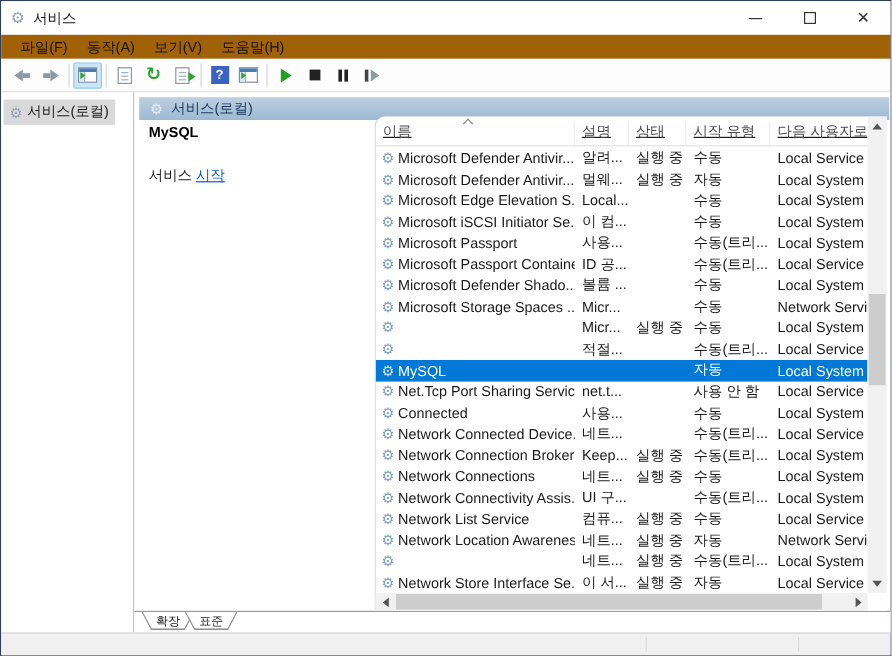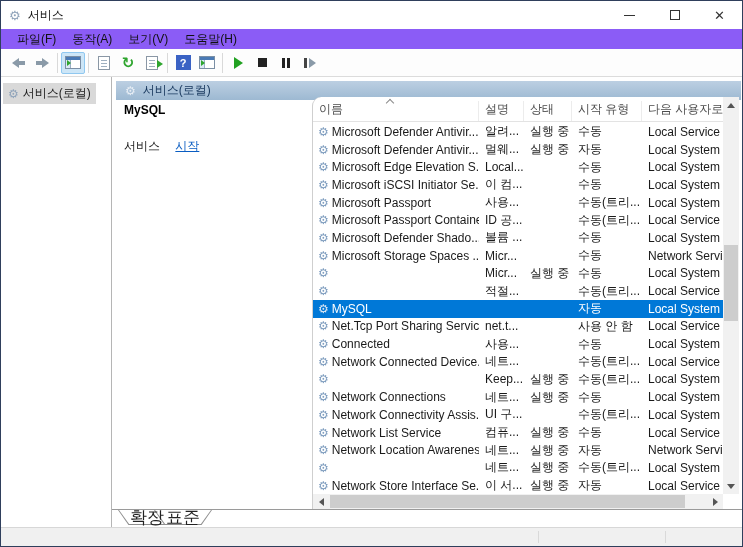--- a/index.html
+++ b/index.html
@@ -13,21 +13,21 @@
               display:flex; align-items:center; }
   .titlebar .appicon { margin-left:8px; font-size:13px; color:#8fa3ba; }
   .titlebar .title { margin-left:7px; color:#111; }
   .win-controls { position:absolute; right:0; top:0; height:28px; display:flex; }
   .win-btn { width:45px; height:28px; display:flex; align-items:center; justify-content:center;
              color:#333; font-size:13px; }
   .win-btn.max span { display:block; width:10px; height:10px; border:1px solid #333; }
   .win-btn.min span { display:block; width:11px; height:1px; background:#333; }
 
   
-  .menubar { position:absolute; left:1px; top:29px; right:1px; height:20px; background:#8b5cf6;
+  .menubar { position:absolute; left:1px; top:29px; right:1px; height:20px; background:#a16207;
              display:flex; align-items:center; padding-left:8px; gap:0; }
   .menu-item { padding:2px 8px; color:#111; }
 
   
   .toolbar { position:absolute; left:1px; top:49px; right:1px; height:28px; background:#fdfdfd;
              border-bottom:1px solid #dcdcdc; display:flex; align-items:center; padding-left:5px; }
   .tbtn { width:24px; height:22px; display:flex; align-items:center; justify-content:center; border-radius:2px; }
   .tbtn.pressed { background:#cde6f7; border:1px solid #90c8f0; }
   .tsep { width:1px; height:20px; background:#d9d9d9; margin:0 3px; }
   .nav-arrow { display:flex; align-items:center; }
@@ -67,27 +67,27 @@
   .main-panel { position:absolute; left:112px; top:77px; right:1px; bottom:20px; background:#fff; }
 
   .mmc-bar { position:absolute; left:4px; top:4px; right:1px; height:19px;
              background:linear-gradient(#bccfe2,#9db9d2); display:flex; align-items:center;
              color:#16365c; padding-left:9px; gap:7px; z-index:1; }
   .mmc-bar .gear { color:#e8eef5; font-size:12px; }
 
   .info-pane { position:absolute; left:12px; top:26px; width:180px; z-index:1; }
   .svc-name { font-weight:bold; color:#000; }
   .svc-action { margin-top:21px; }
-  .svc-action a { color:#0a5dc2; text-decoration:underline;margin-left:12px; }
+  .svc-action a { color:#0a5dc2; text-decoration:underline; }
 
   
   .table-panel { position:absolute; left:200px; top:20px; right:3px; bottom:18px; background:#fff;
                  border-left:1px solid #cfcfcf; border-top-left-radius:9px; z-index:2; overflow:hidden; }
   .thead { display:flex; height:25px; align-items:flex-end; border-bottom:1px solid #e3e3e3;
-           position:relative; padding-right:16px; }
+           position:relative; padding-right:16px;text-decoration:underline; }
   .th { color:#4c4c4c; padding:0 0 3px 6px; border-right:1px solid #ececec; height:20px;
         display:flex; align-items:center; overflow:hidden; white-space:nowrap; }
   .c-name { width:166px; } .c-desc { width:45px; } .c-status { width:48px; }
   .c-type { width:70px; } .c-logon { flex:1; border-right:none; }
   .sort-caret { position:absolute; left:74px; top:3px; width:6px; height:6px;
                 border-left:1px solid #8a8a8a; border-top:1px solid #8a8a8a; transform:rotate(45deg); }
   .tbody { position:absolute; left:0; right:16px; top:26px; bottom:15px; overflow:hidden; }
   .trow { display:flex; height:17.7px; align-items:center; white-space:nowrap; }
   .trow .cell { overflow:hidden; padding-left:6px; }
   .trow .c-name { display:flex; align-items:center; gap:3px; padding-left:5px; }
@@ -107,21 +107,21 @@
   .vscroll .thumb { position:absolute; left:1px; width:14px; top:148px; height:76px; background:#cdcdcd; }
   .hscroll { position:absolute; left:0; right:16px; bottom:0; height:15px; background:#f1f1f1; display:flex; align-items:center; }
   .hscroll .larr, .hscroll .rarr { width:16px; height:15px; display:flex; align-items:center; justify-content:center; flex:none; }
   .hscroll .track { flex:1; position:relative; height:15px; }
   .hscroll .thumb { position:absolute; left:1px; top:1px; height:13px; width:94%; background:#cdcdcd; }
 
   
   .tabs-row { position:absolute; left:112px; right:1px; top:509px; height:18px; background:#fff;
               border-top:1px solid #9a9a9a; }
   .tab-wrap { position:absolute; top:0; height:16px; }
-  .tab-shape { position:relative; height:15px; padding:0 12px; font-size:17px; color:#222;
+  .tab-shape { position:relative; height:15px; padding:0 12px; font-size:10px; color:#222;
                display:flex; align-items:center; }
   .tab-bg { position:absolute; inset:0; background:#8f8f8f; clip-path:polygon(0 0,100% 0,82% 100%,18% 100%); }
   .tab-fg { position:absolute; left:1px; right:1px; top:0; bottom:1px; background:#fff;
             clip-path:polygon(0 0,100% 0,82% 100%,18% 100%); }
   .tab-label { position:relative; z-index:1; }
 
   
   .statusbar { position:absolute; left:1px; right:1px; bottom:1px; height:19px; background:#f0f0f0;
                border-top:1px solid #d7d7d7; }
   .statusbar .sep { position:absolute; top:3px; bottom:3px; width:1px; background:#d9d9d9; }
@@ -389,20 +389,21 @@
       <span class="nm">Network Connected Device...</span>
     </span>
     <span class="cell c-desc">네트...</span>
     <span class="cell c-status"></span>
     <span class="cell c-type">수동(트리...</span>
     <span class="cell c-logon">Local Service</span>
   </div>
           <div class="trow">
     <span class="cell c-name">
       <span class="gearicon">⚙</span>
+      <span class="nm">Network Connection Broker</span>
     </span>
     <span class="cell c-desc">Keep...</span>
     <span class="cell c-status">실행 중</span>
     <span class="cell c-type">수동(트리...</span>
     <span class="cell c-logon">Local System</span>
   </div>
           <div class="trow">
     <span class="cell c-name">
       <span class="gearicon">⚙</span>
       <span class="nm">Network Connections</span>

